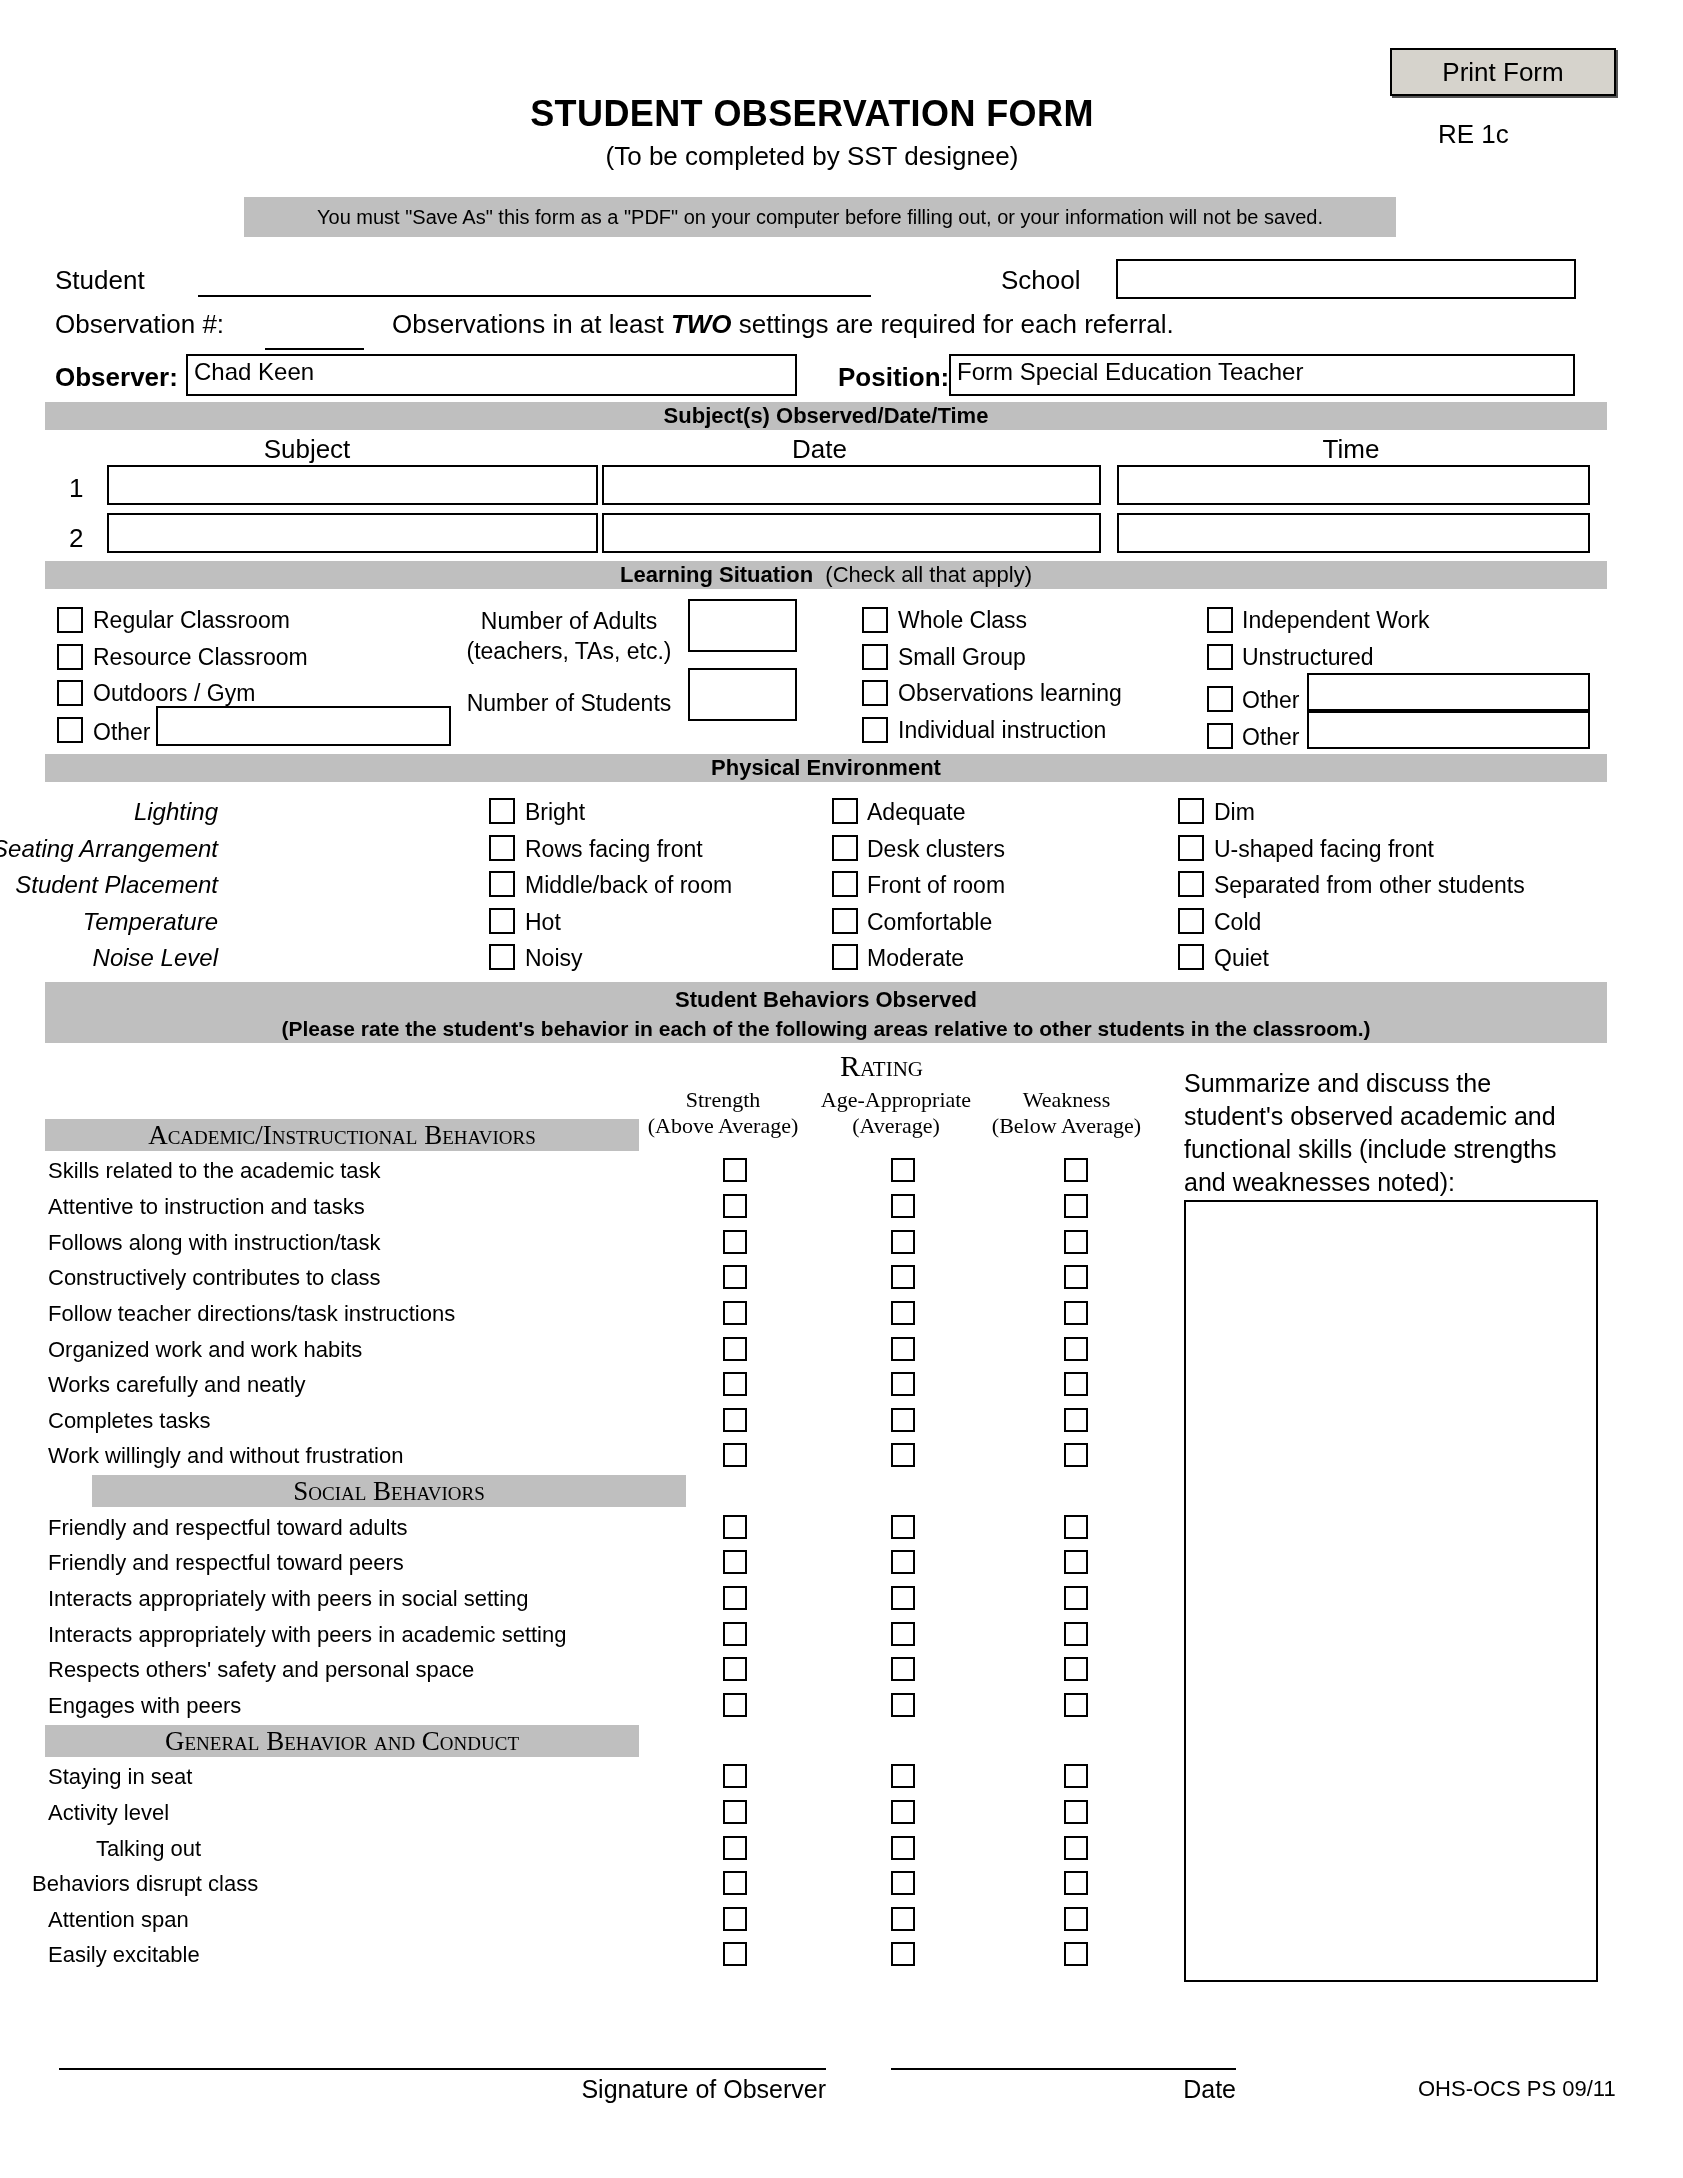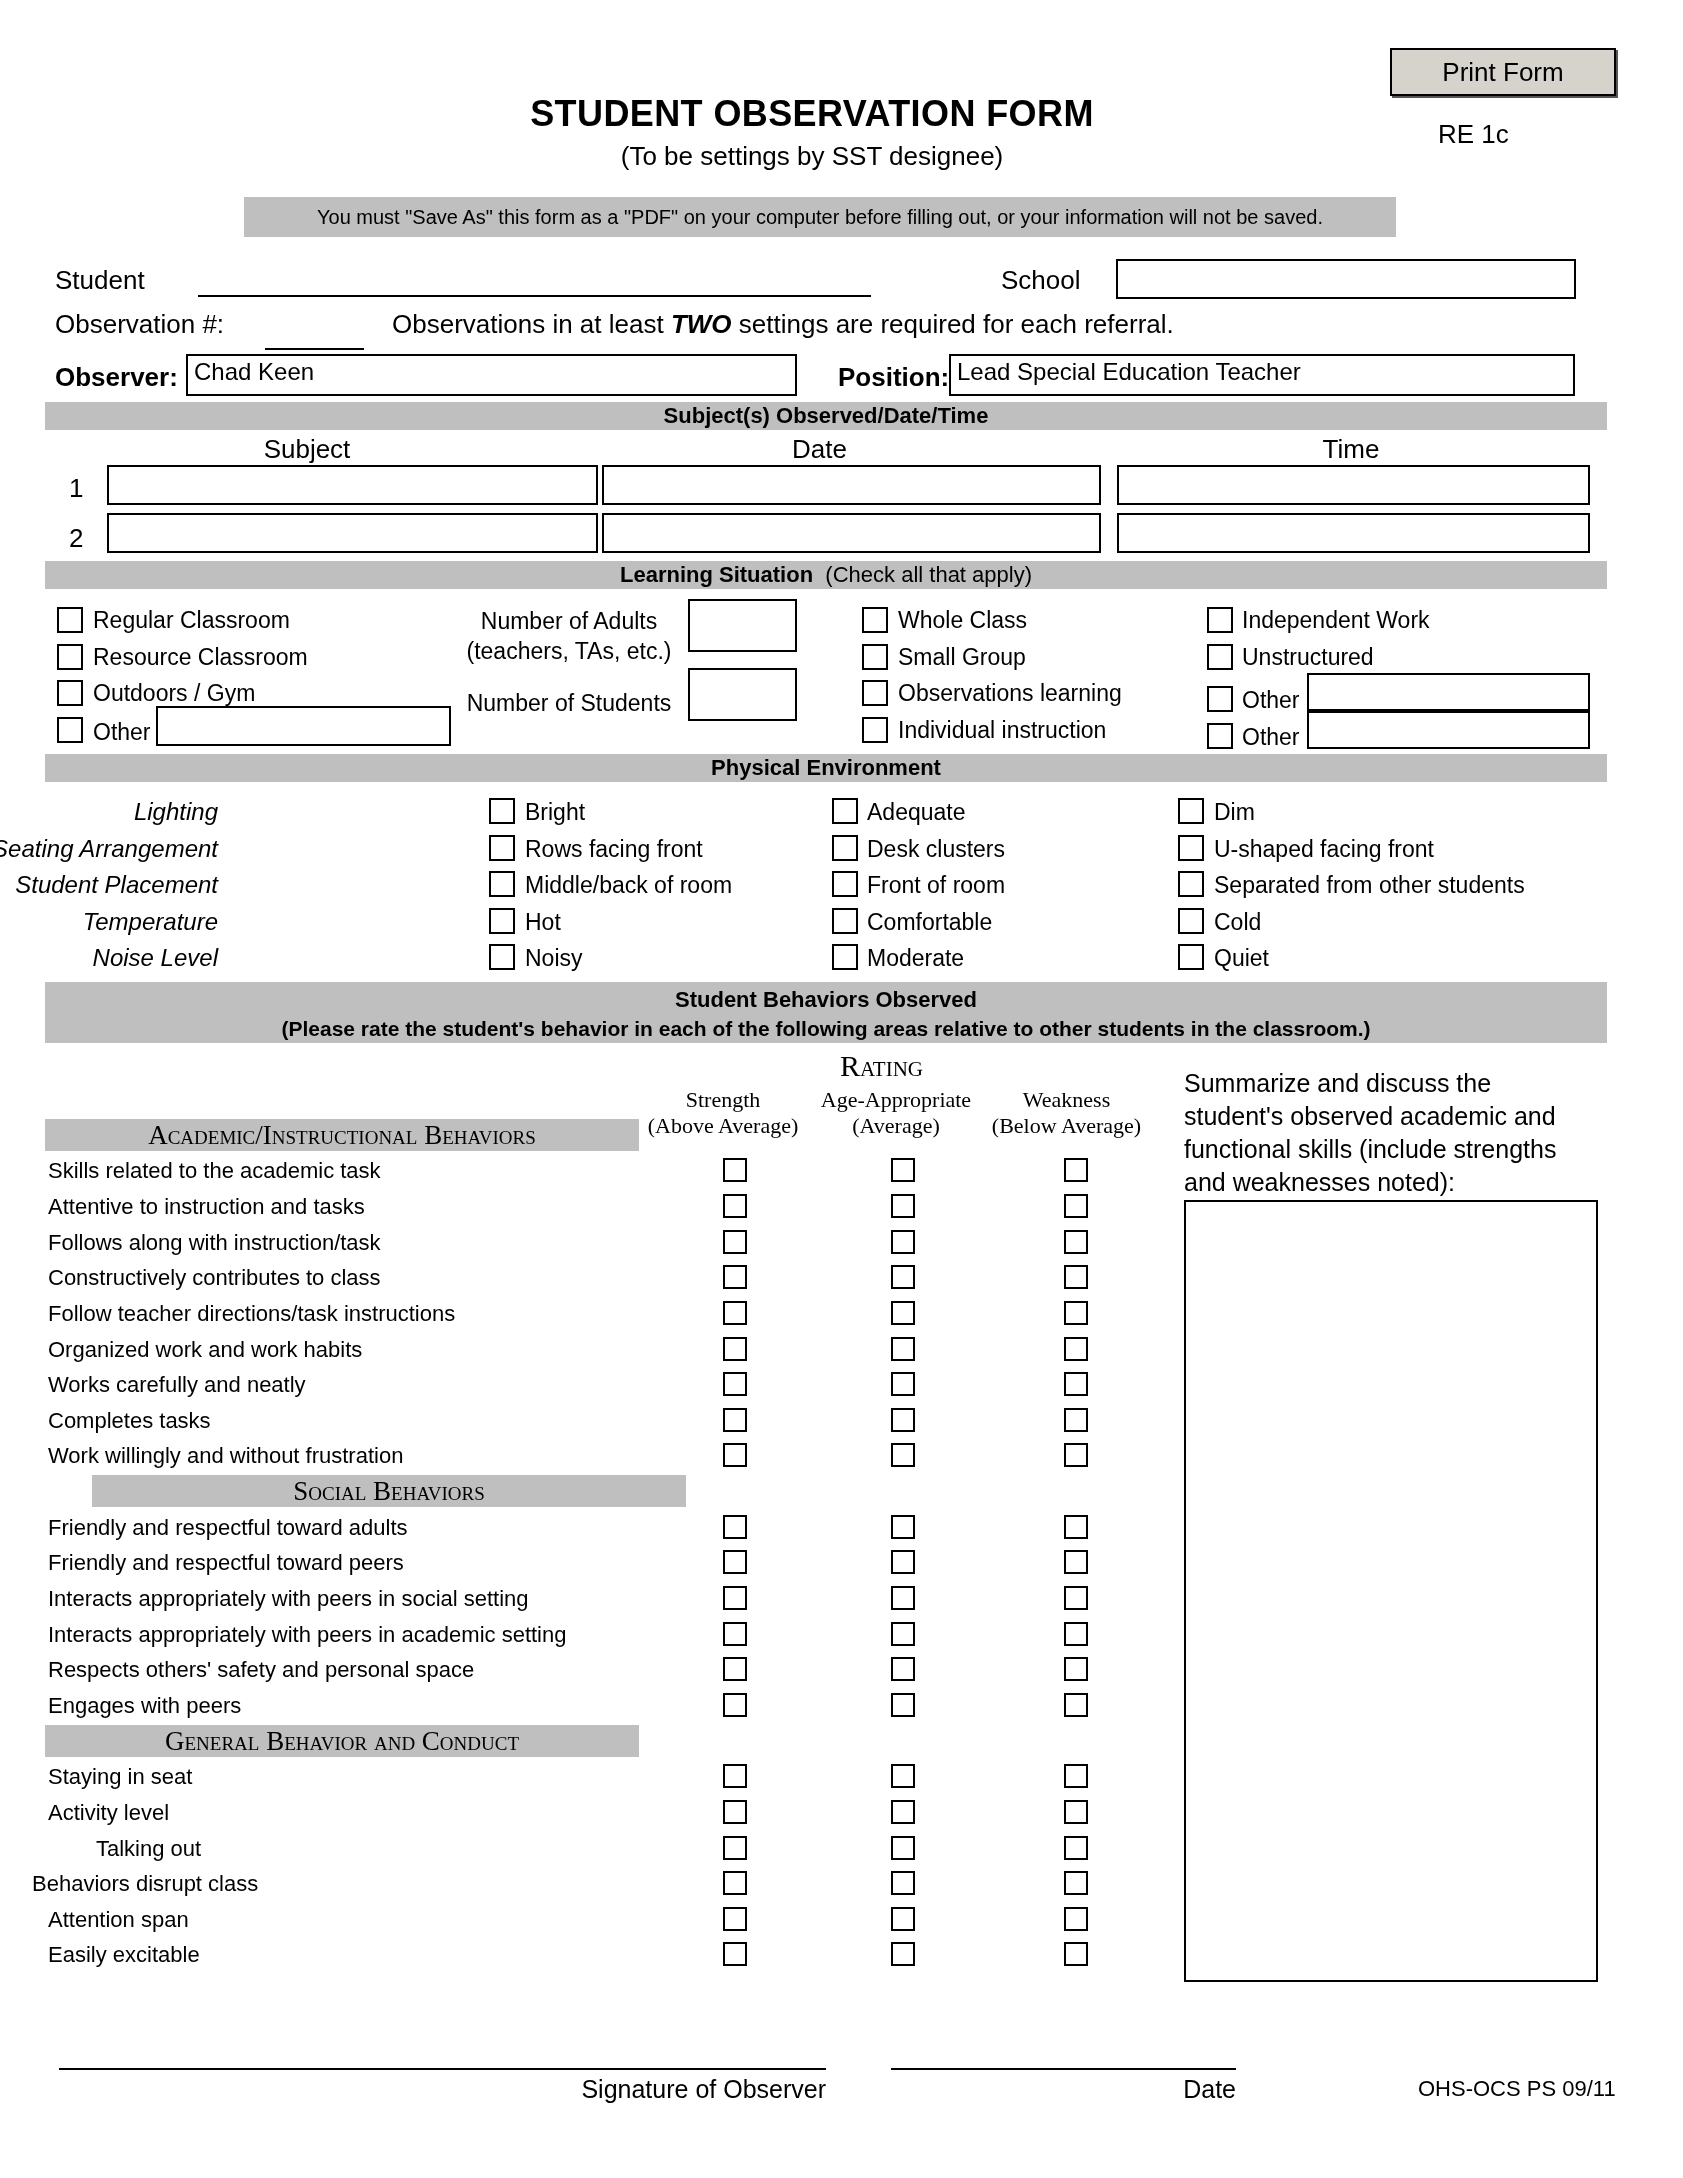--- a/index.html
+++ b/index.html
@@ -122,38 +122,38 @@
   .foot-code { position: absolute; font-size: 22px; }
 </style>
 </head>
 <body>
 
 <div class="page">
 
   <div class="print-btn">Print Form</div>
   <div class="re-code">RE 1c</div>
   <div class="form-title">STUDENT OBSERVATION FORM</div>
-  <div class="form-subtitle">(To be settings by SST designee)</div>
+  <div class="form-subtitle">(To be completed by SST designee)</div>
   <div class="notice">You must "Save As" this form as a "PDF" on your computer before filling out, or your information will not be saved.</div>
 
   <div class="row-student lbl">Student</div>
   <div class="underline-line" style="left:198px; top:295px; width:673px;"></div>
 
   <div class="school-lbl lbl">School</div>
   <div class="boxfield" style="left:1116px; top:259px; width:460px; height:40px;"></div>
 
   <div class="obs-lbl lbl">Observation #:</div>
   <div class="underline-line" style="left:265px; top:348px; width:99px;"></div>
   <div class="obs-note"><span>Observations in at least </span><b>TWO</b><span> settings are required for each referral.</span></div>
 
   <div class="observer-lbl lbl-b">Observer:</div>
   <div class="boxfield" style="left:186px; top:354px; width:611px; height:42px;">Chad Keen</div>
 
   <div class="position-lbl lbl-b">Position:</div>
-  <div class="boxfield" style="left:949px; top:354px; width:626px; height:42px;">Lead Special Education Teacher</div>
+  <div class="boxfield" style="left:949px; top:354px; width:626px; height:42px;">Form Special Education Teacher</div>
 
   <div class="bar" style="left:45px; top:402px; width:1562px; height:28px; line-height:28px;">Subject(s) Observed/Date/Time</div>
 
   <div class="col-hdr" style="left:109px; top:434px; width:396px;">Subject</div>
   <div class="col-hdr" style="left:651px; top:434px; width:337px;">Date</div>
   <div class="col-hdr" style="left:1148px; top:434px; width:406px;">Time</div>
 
   <div class="rownum" style="left:69px; top:473px;">1</div>
   <div class="boxfield" style="left:107px; top:465px; width:491px; height:40px;"></div>
   <div class="boxfield" style="left:602px; top:465px; width:499px; height:40px;"></div>

